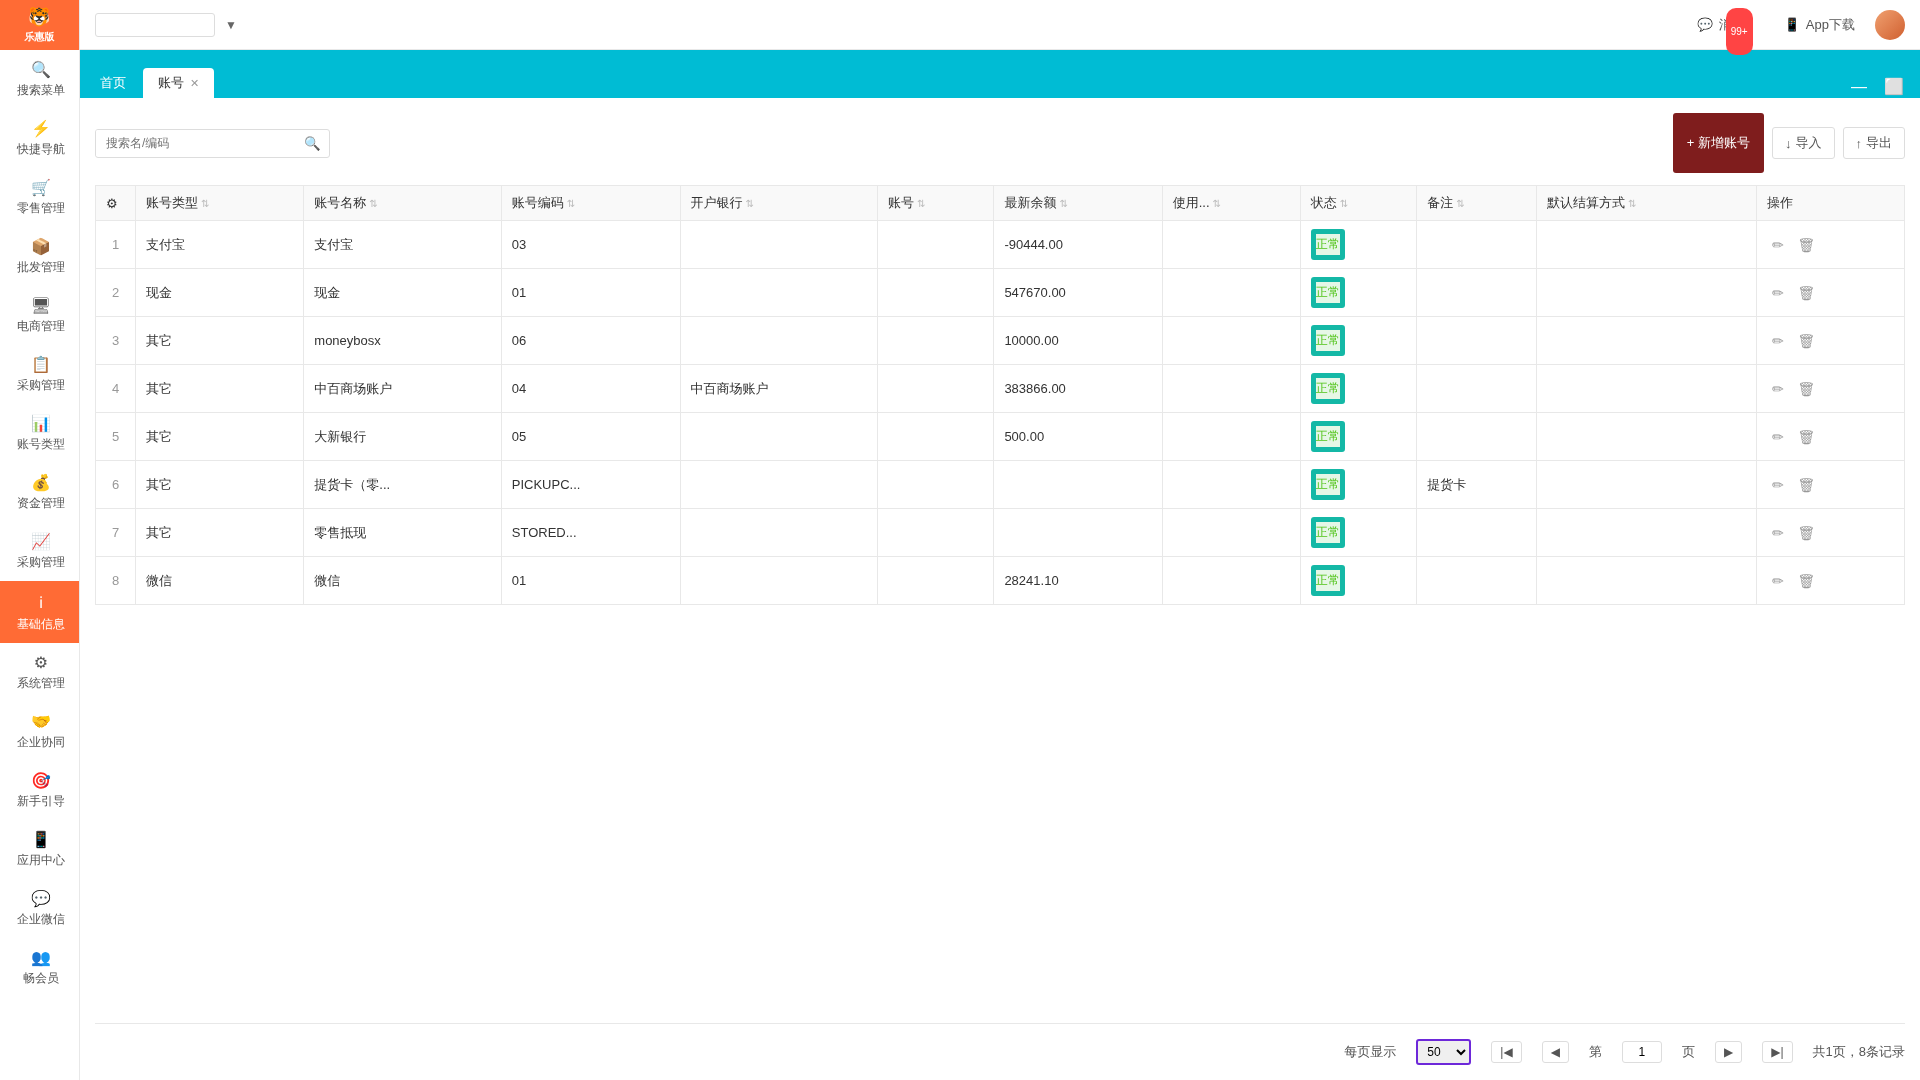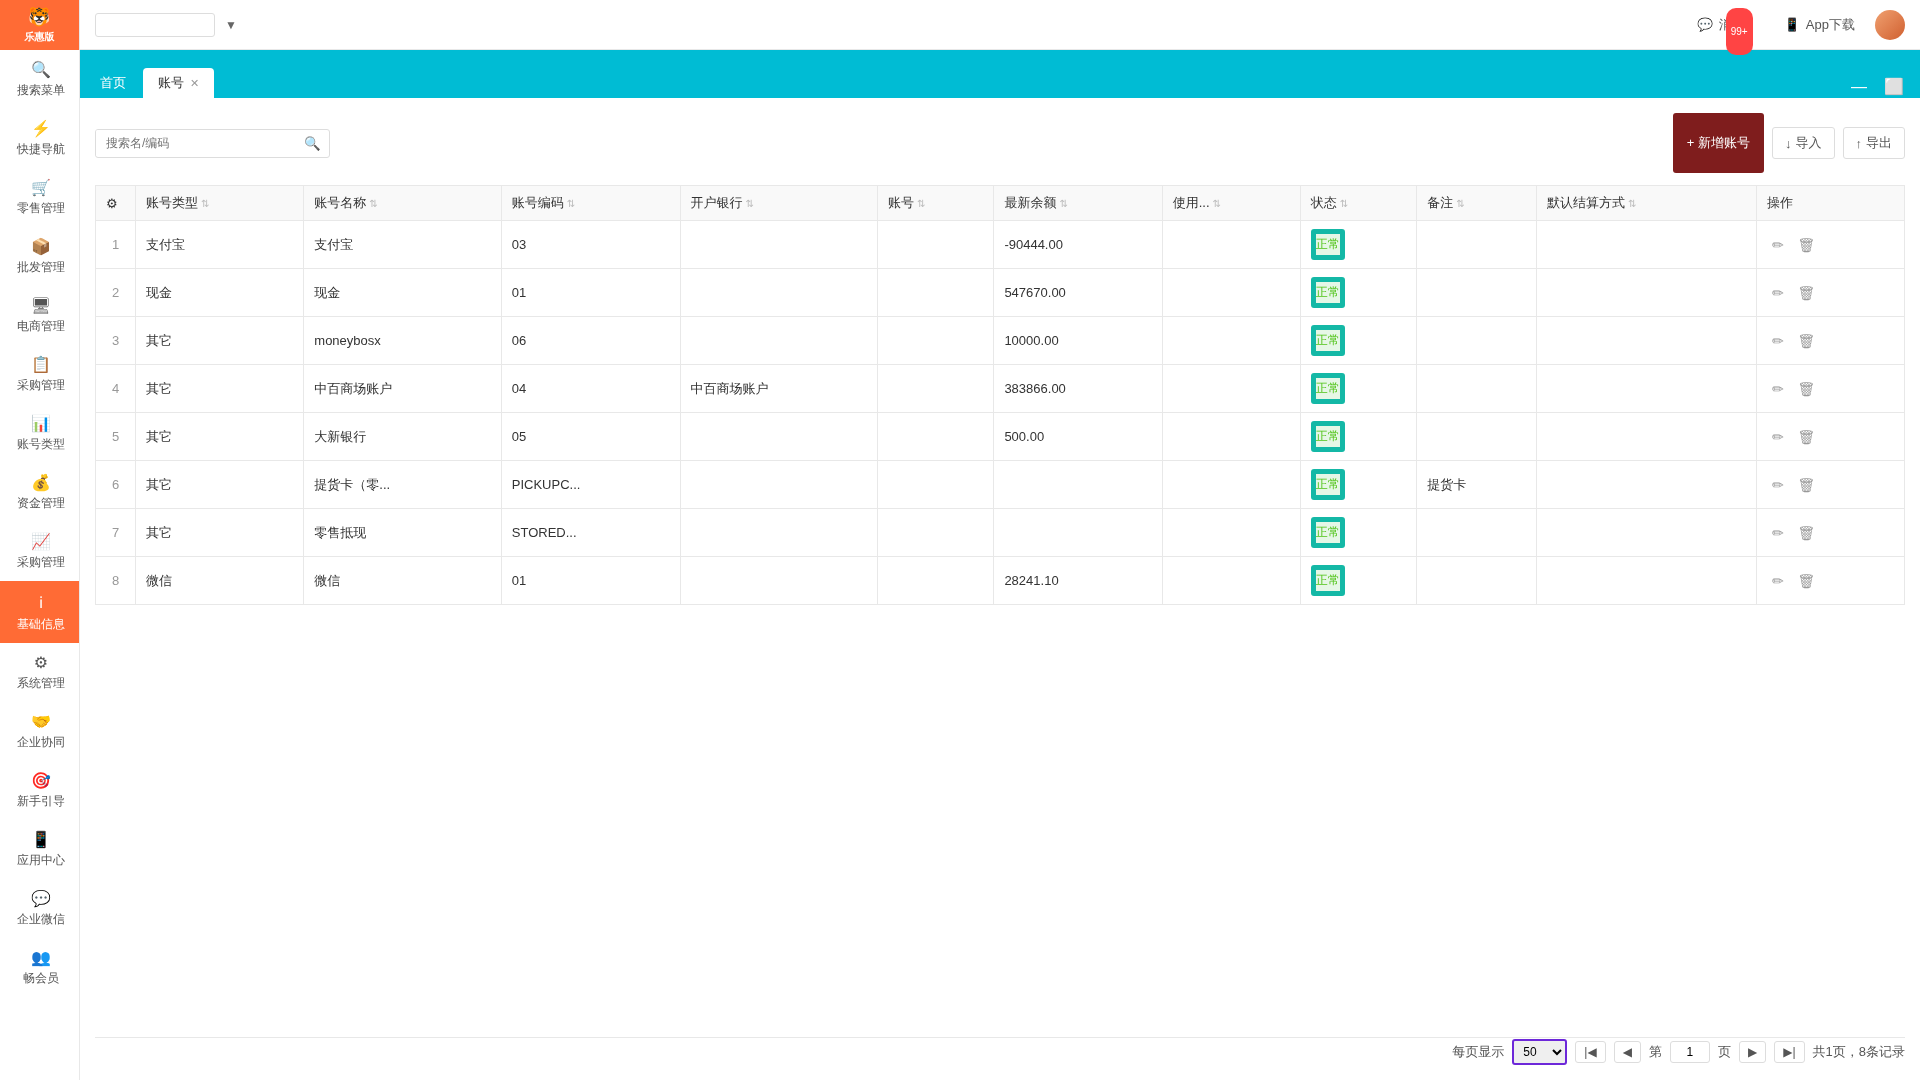--- a/index.html
+++ b/index.html
@@ -196,25 +196,25 @@
       cursor: pointer;
       padding: 2px 5px;
       color: #999;
       font-size: 14px;
     }
     .settings-col { width: 30px; text-align: center; }
 
     
     .pagination {
       margin-top: auto;
-      padding-top: 1px;
+      padding-top: 15px;
       display: flex;
       align-items: center;
       justify-content: flex-end;
-      gap: 8px;
+      gap: 20px;
       font-size: 13px;
       color: #555;
       border-top: 1px solid #e8e8e8;
     }
     .pagination select {
       border: 2px solid #6d28d9;
       padding: 3px 5px;
       border-radius: 3px;
       font-size: 12px;
     }

